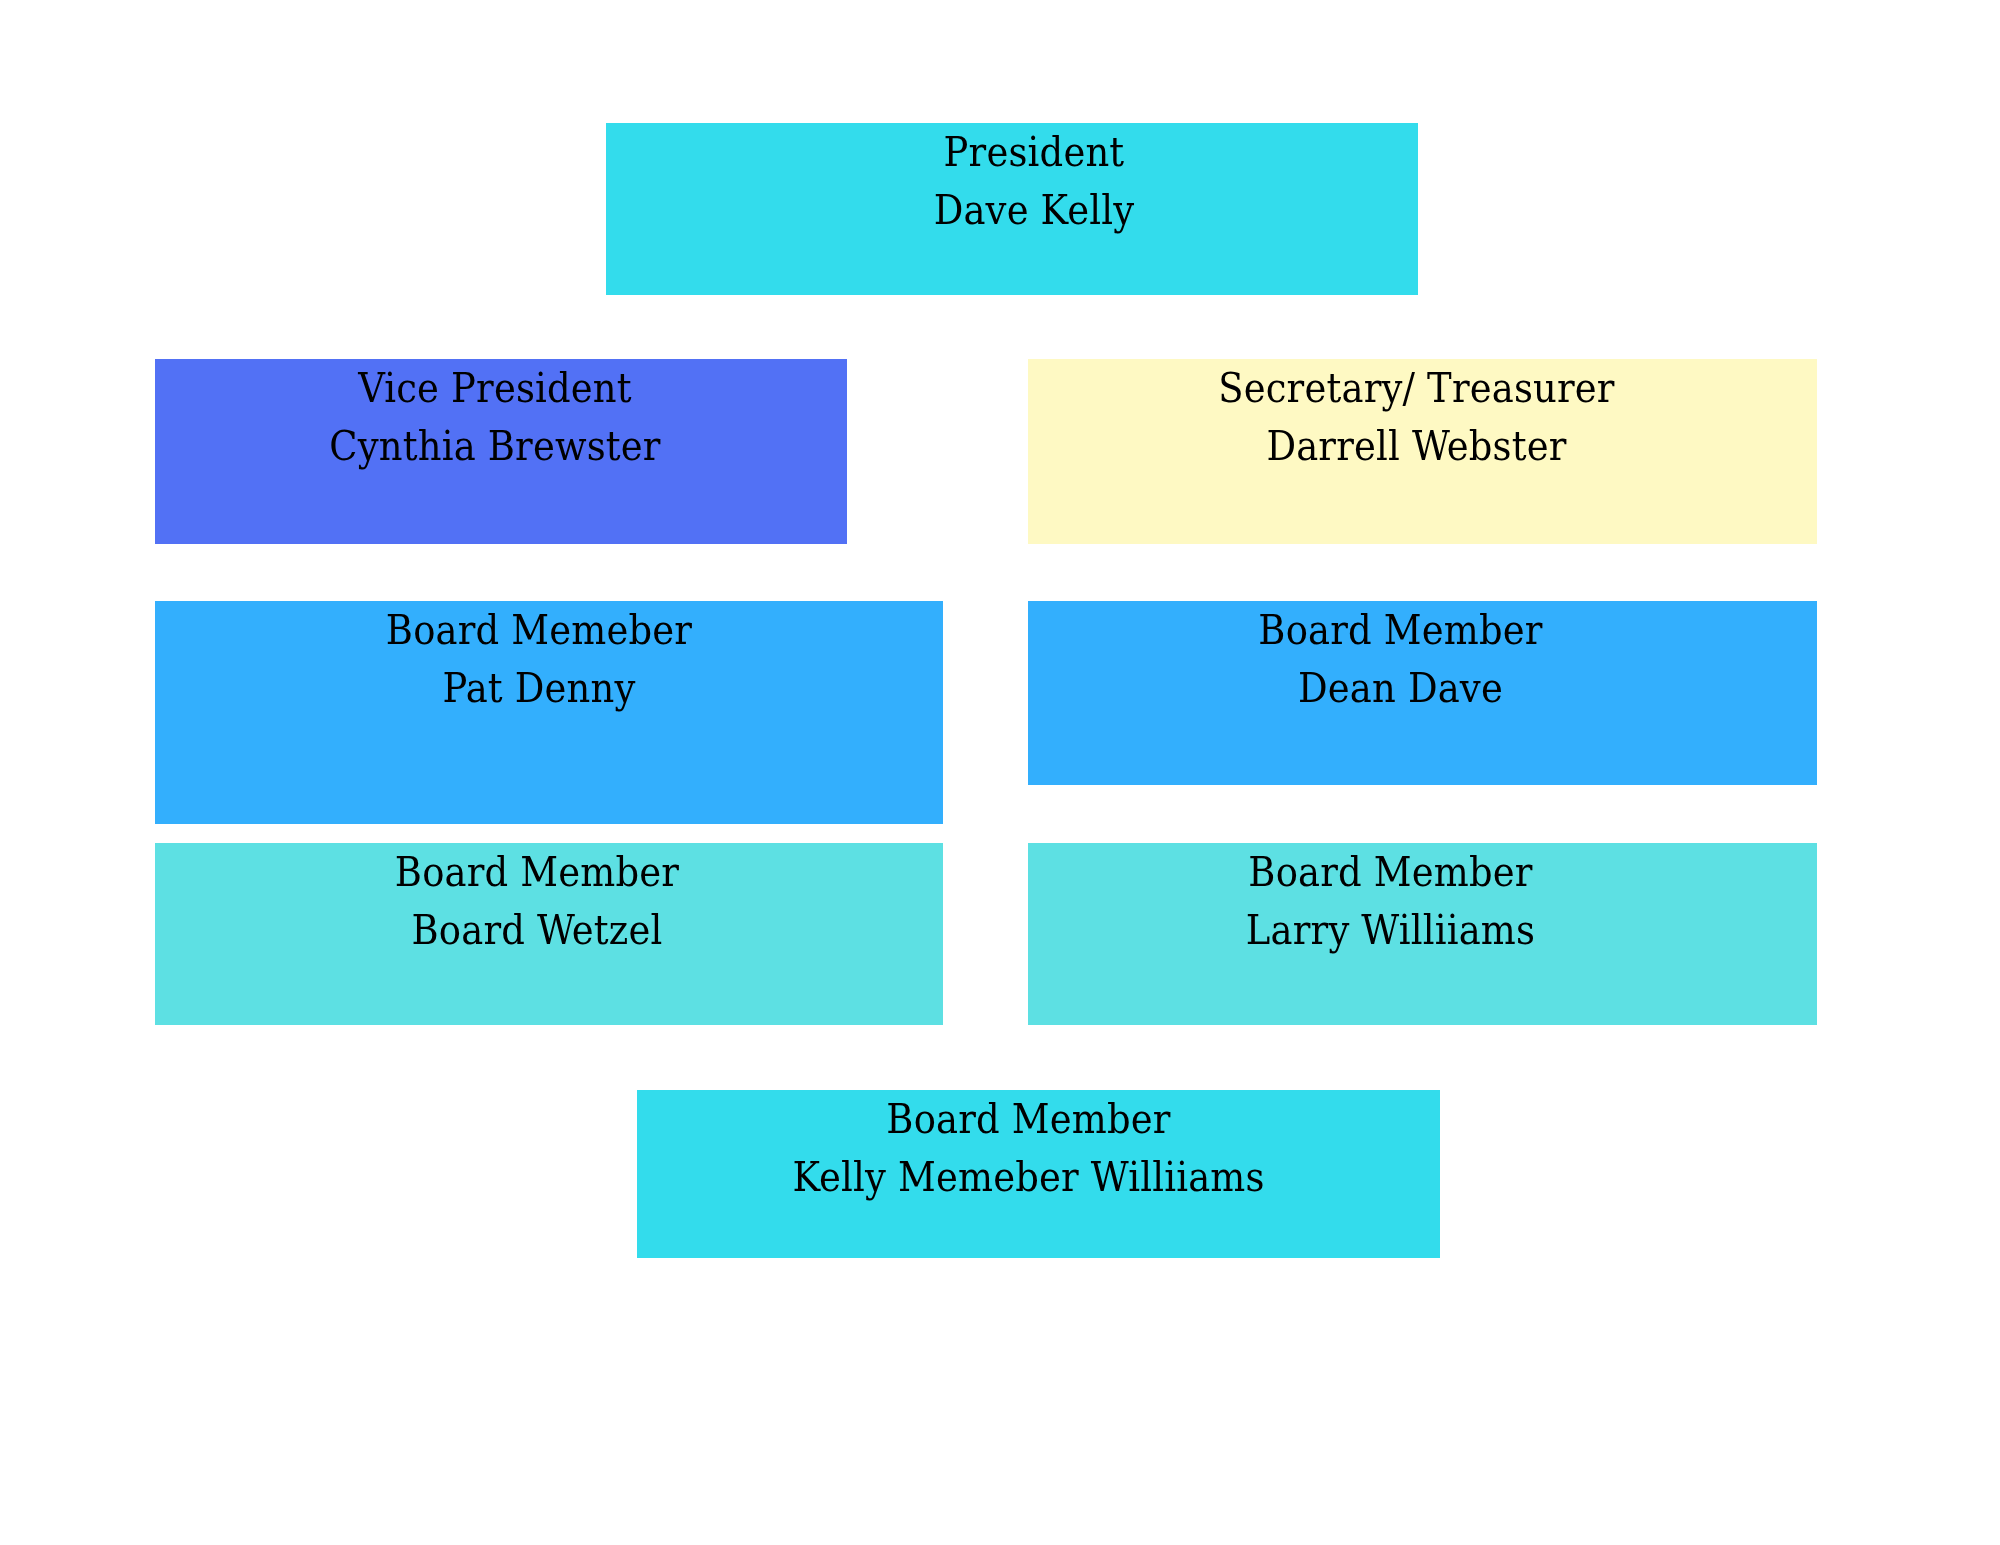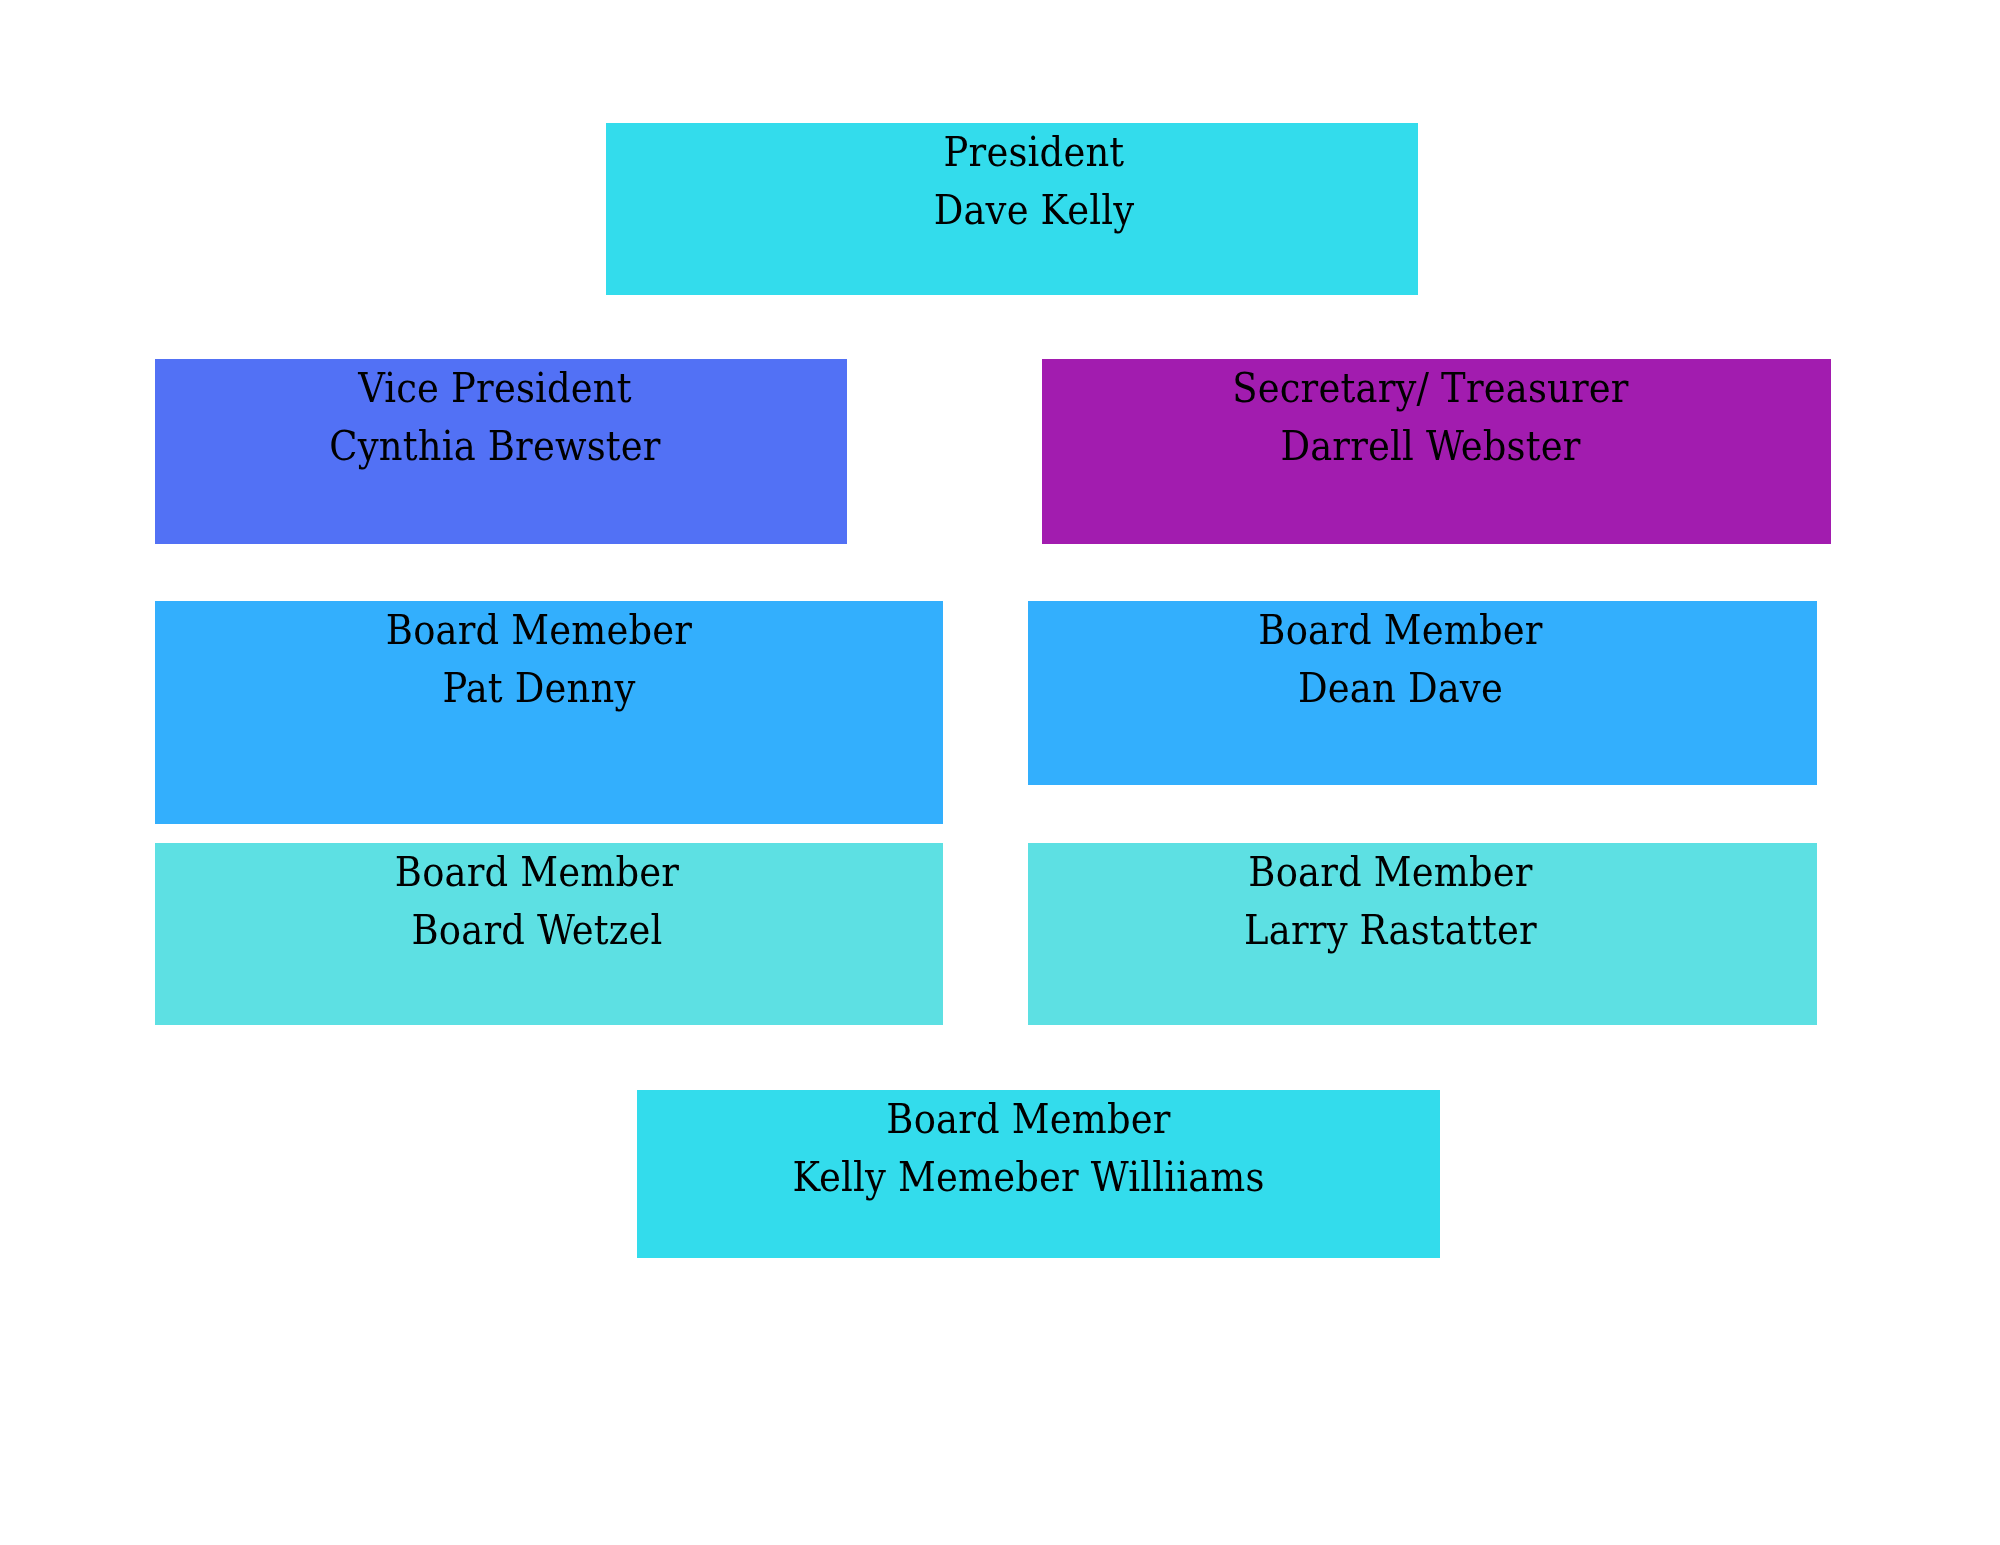--- a/index.html
+++ b/index.html
@@ -76,21 +76,21 @@
     </div>
   </div>
 
   <div class="node" id="node-vice-president" style="background-color: rgb(82, 113, 245);">
     <div class="node-inner">
       <span class="node-title">Vice President</span>
       <span class="node-name">Cynthia Brewster</span>
     </div>
   </div>
 
-  <div class="node" id="node-secretary" style="background-color: #a21caf; margin-left: 14px;">
+  <div class="node" id="node-secretary" style="background-color: #fef9c3;">
     <div class="node-inner">
       <span class="node-title">Secretary/ Treasurer</span>
       <span class="node-name">Darrell Webster</span>
     </div>
   </div>
 
   <div class="node" id="node-member-pat" style="background-color: rgb(51, 175, 253);">
     <div class="node-inner">
       <span class="node-title">Board Memeber</span>
       <span class="node-name">Pat Denny</span>
@@ -107,21 +107,21 @@
   <div class="node" id="node-member-janet" style="background-color: rgb(93, 224, 227);">
     <div class="node-inner">
       <span class="node-title">Board Member</span>
       <span class="node-name">Board Wetzel</span>
     </div>
   </div>
 
   <div class="node" id="node-member-larry" style="background-color: rgb(93, 224, 227);">
     <div class="node-inner">
       <span class="node-title">Board Member</span>
-      <span class="node-name">Larry Rastatter</span>
+      <span class="node-name">Larry Williiams</span>
     </div>
   </div>
 
   <div class="node" id="node-member-kelly" style="background-color: rgb(51, 220, 236);">
     <div class="node-inner">
       <span class="node-title">Board Member</span>
       <span class="node-name">Kelly Memeber Williiams</span>
     </div>
   </div>
 

